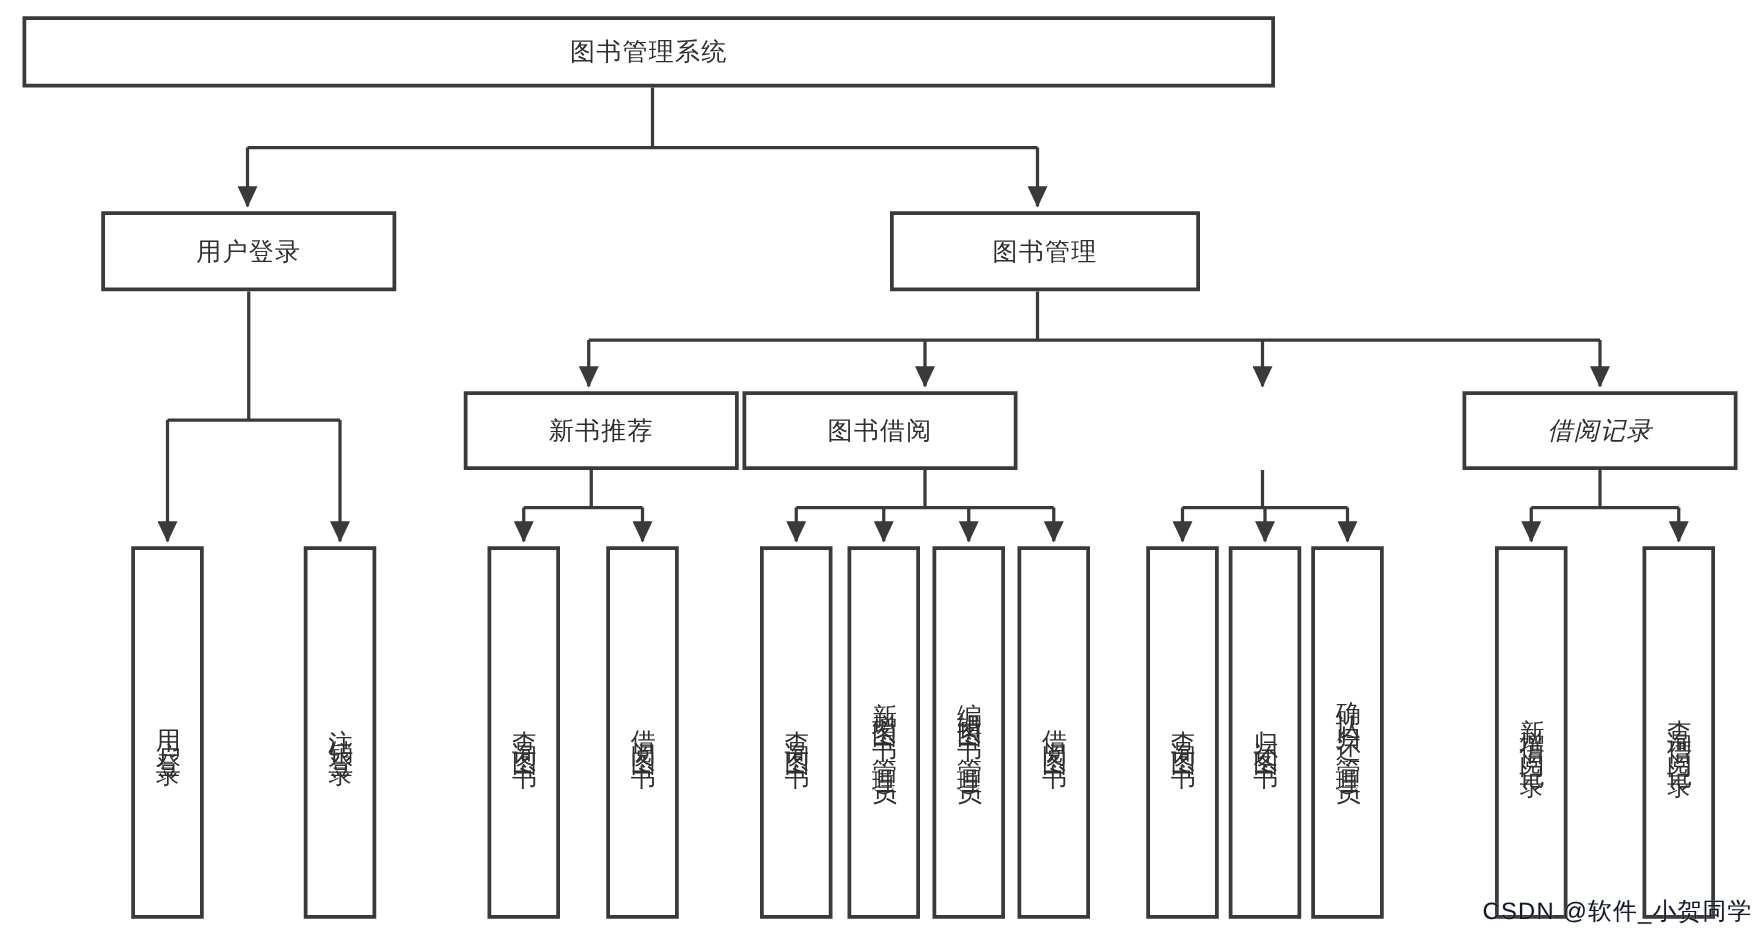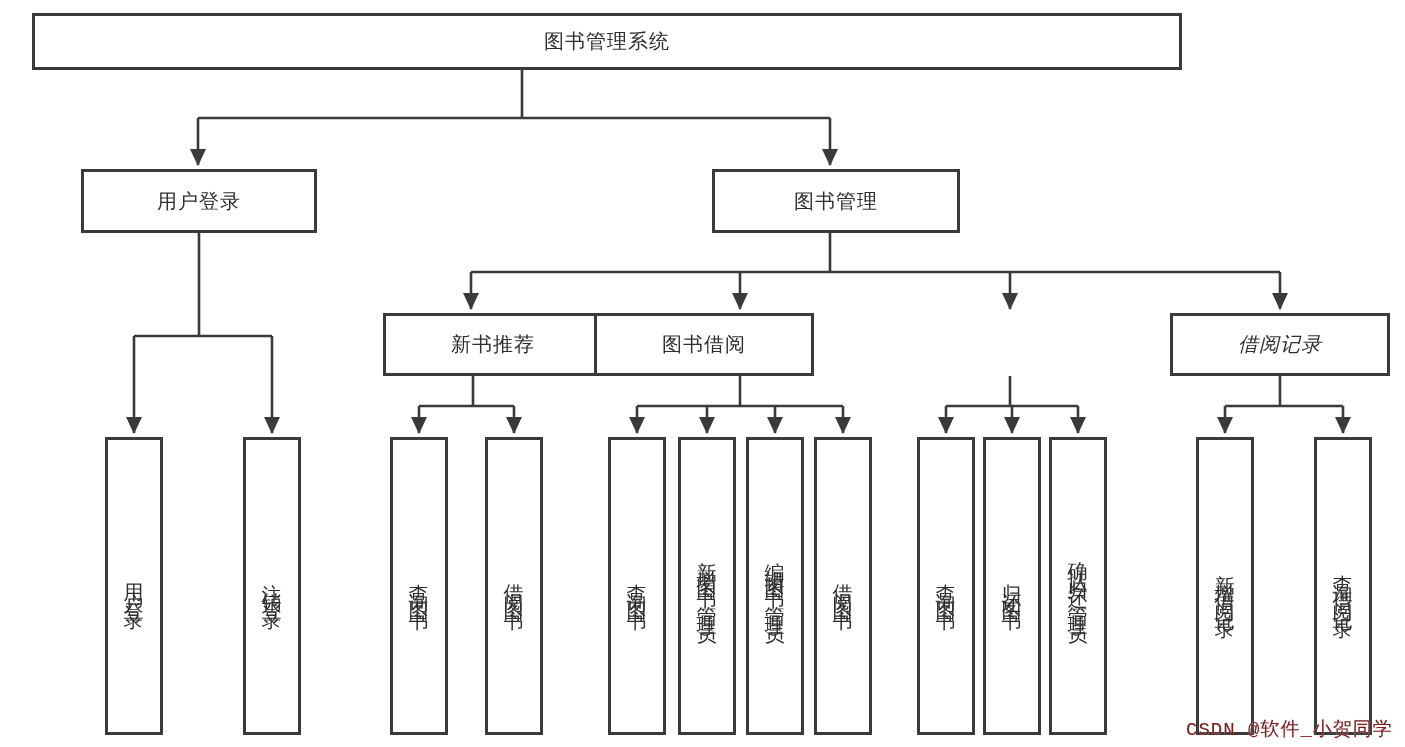--- a/index.html
+++ b/index.html
@@ -29,43 +29,42 @@
   }
   .leaf{width:58px;top:437px;height:298px;}
   .vlabel{
     writing-mode:vertical-rl;
     text-orientation:mixed;
     font-size:20px;
     letter-spacing:9px;
     line-height:1;
     white-space:nowrap;
   }
-  .root-box{left:32px;top:13px;width:1150px;height:57px;text-align:right;}
+  .root-box{left:18px;top:13px;width:1002px;height:57px;text-align:right;}
   .n-userlogin{left:81px;top:169px;width:236px;height:64px;}
   .n-bookmgmt{left:712px;top:169px;width:248px;height:64px;}
   .lvl3{top:313px;width:220px;height:63px;}
-  .n-newbook{left:383px;}
+  .n-newbook{left:371px;}
   .n-borrow{left:594px;}
   .n-current{left:900px;}
   .n-records{left:1170px;font-style:italic;}
   .lf-1a{left:105px;} .lf-1b{left:243px;}
   .lf-2a{left:390px;} .lf-2b{left:485px;}
   .lf-3a{left:608px;} .lf-3b{left:678px;} .lf-3c{left:746px;} .lf-3d{left:814px;}
   .lf-4a{left:917px;} .lf-4b{left:983px;} .lf-4c{left:1049px;}
   .lf-5a{left:1196px;} .lf-5b{left:1314px;}
   #watermark{
     position:absolute;
     left:1186px;top:716px;
     z-index:3;
     font-size:19px;
-    color:#7f1d1d;
+    color:#0f172a;
     letter-spacing:1px;
     white-space:nowrap;
     text-shadow:0 0 1px #bdbdbd;
-    font-family:Liberation Mono, monospace;
   }
 </style>
 </head>
 <body>
 
 <div id="canvas">
 
   <svg id="wires" viewBox="0 0 1405 747" xmlns="http://www.w3.org/2000/svg">
     <defs>
       <marker id="ah" markerUnits="userSpaceOnUse" markerWidth="17" markerHeight="16" refX="16" refY="8" orient="auto">

